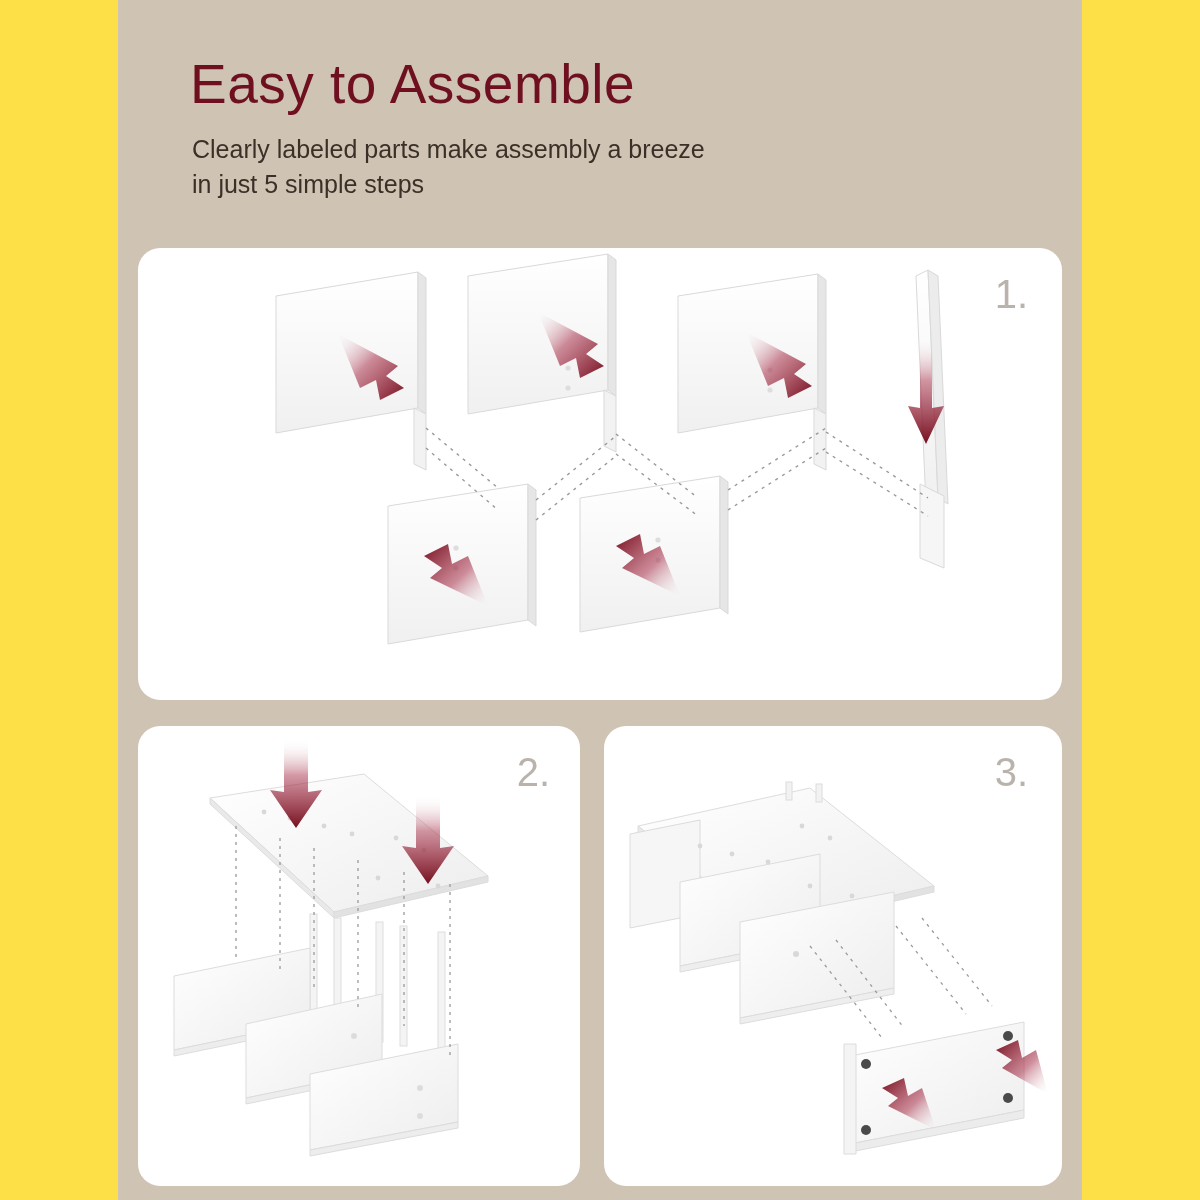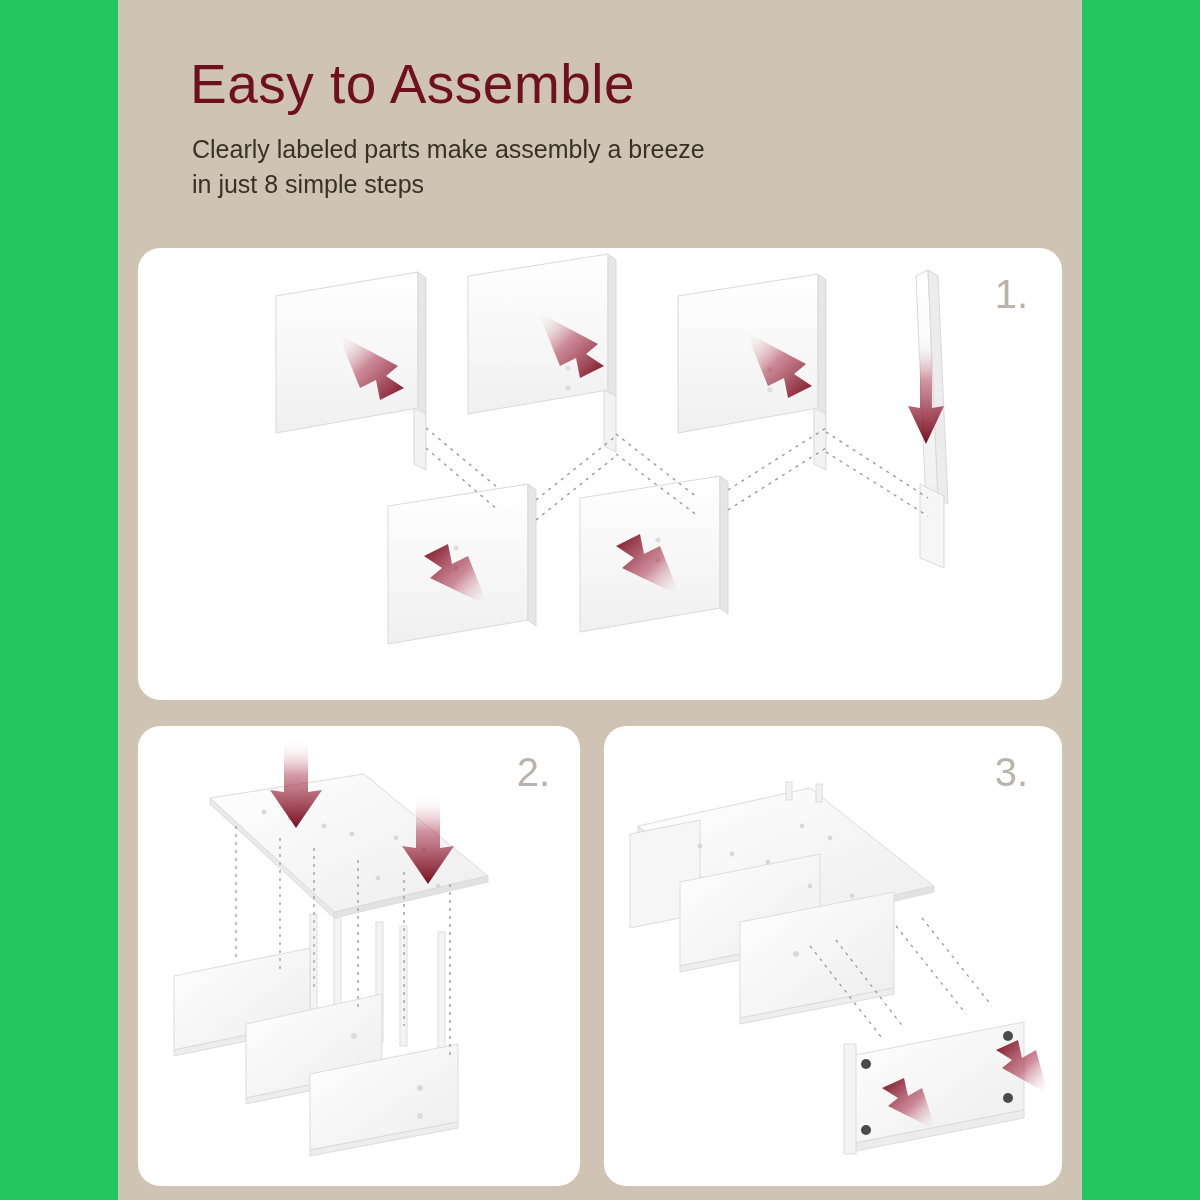--- a/index.html
+++ b/index.html
@@ -5,21 +5,21 @@
   html,body{margin:0;padding:0;}
   body{
     width:1200px;height:1200px;
     background:#ffffff;
     font-family:"Liberation Sans", sans-serif;
     overflow:hidden;
   }
   #page{
     position:relative;
     width:1200px;height:1200px;
-    background:#22c55e;
+    background:#fde047;
   }
   
   .beige-bg{
     position:absolute;
     left:118px;top:0;width:964px;height:1200px;
     background:#cfc3b4;
   }
   .header{
     position:absolute;
     left:118px;top:0;width:964px;height:240px;
@@ -71,21 +71,21 @@
 </head>
 <body>
 
 <div id="page">
 
   <div class="beige-bg"></div>
 
   <div class="header">
     <div class="title">Easy to Assemble</div>
     <div class="subtitle">Clearly labeled parts make assembly a breeze
-in just 8 simple steps</div>
+in just 5 simple steps</div>
   </div>
 
   <div class="panel" id="panel1">
     <div class="step-num" id="num1">1.</div>
     <div class="art">
       <svg width="924" height="452" viewBox="0 0 924 452" xmlns="http://www.w3.org/2000/svg">
         <defs>
           <linearGradient id="g1" x1="0" y1="0" x2="0" y2="1">
             <stop offset="0%" stop-color="#ffffff"></stop>
             <stop offset="100%" stop-color="#f0f0f0"></stop>

